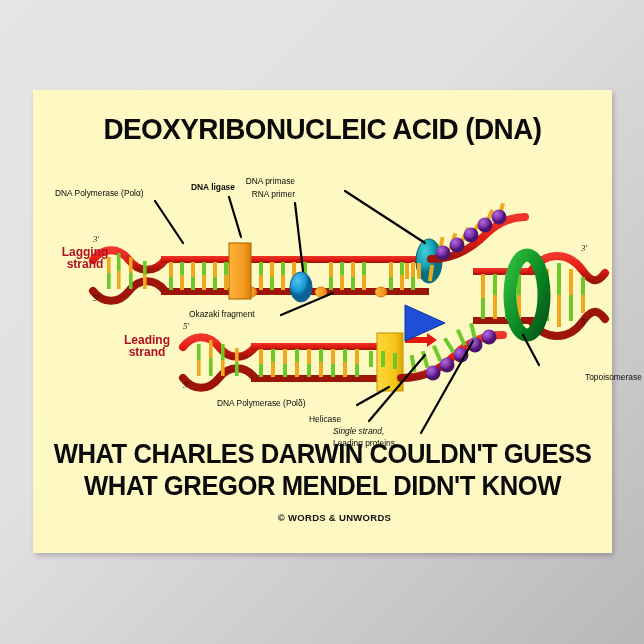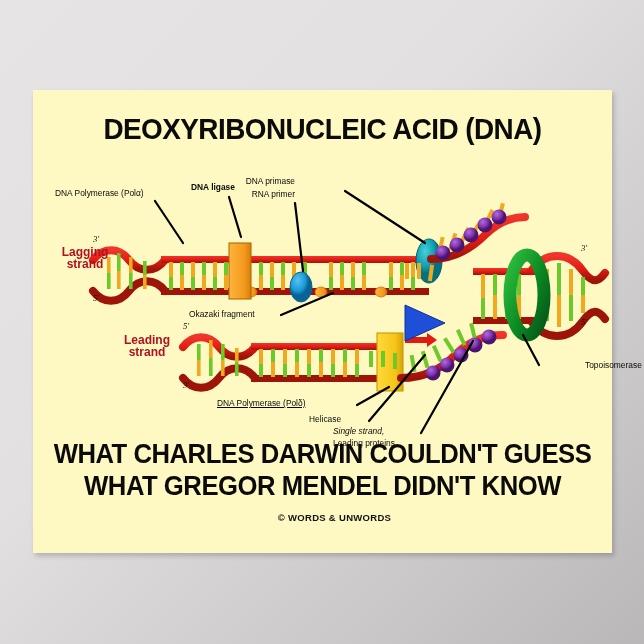--- a/index.html
+++ b/index.html
@@ -314,25 +314,25 @@
           <line x1="388" y1="268" x2="440" y2="176"></line>
           <line x1="506" y1="200" x2="490" y2="170"></line>
         </g>
       </svg>
 
       <div class="lbl r" style="left:22px;top:24px;text-align:center;">DNA Polymerase (Polα)</div>
       <div class="lbl" style="left:158px;top:18px;font-weight:bold;">DNA ligase</div>
       <div class="lbl r" style="left:202px;top:12px;width:60px;">DNA primase</div>
       <div class="lbl r" style="left:202px;top:25px;width:60px;">RNA primer</div>
       <div class="lbl" style="left:140px;top:145px;margin-left:16px;">Okazaki fragment</div>
-      <div class="lbl" style="left:184px;top:234px;text-decoration:underline;">DNA Polymerase (Polδ)</div>
+      <div class="lbl" style="left:184px;top:234px;">DNA Polymerase (Polδ)</div>
       <div class="lbl" style="left:276px;top:250px;">Helicase</div>
       <div class="lbl" style="left:300px;top:262px;font-style:italic;">Single strand,</div>
       <div class="lbl" style="left:300px;top:274px;">Leading proteins</div>
-      <div class="lbl" style="left:508px;top:196px;padding-left:44px;">Topoisomerase</div>
+      <div class="lbl" style="left:508px;top:208px;padding-left:44px;">Topoisomerase</div>
 
       <div class="strandlbl" style="left:16px;top:81px;width:72px;">Lagging</div>
       <div class="strandlbl" style="left:16px;top:93px;width:72px;">strand</div>
       <div class="strandlbl" style="left:78px;top:169px;width:72px;">Leading</div>
       <div class="strandlbl" style="left:78px;top:181px;width:72px;">strand</div>
 
       <div class="prime" style="left:60px;top:69px;">3′</div>
       <div class="prime" style="left:60px;top:128px;">5′</div>
       <div class="prime" style="left:150px;top:156px;">5′</div>
       <div class="prime" style="left:150px;top:215px;">3′</div>

